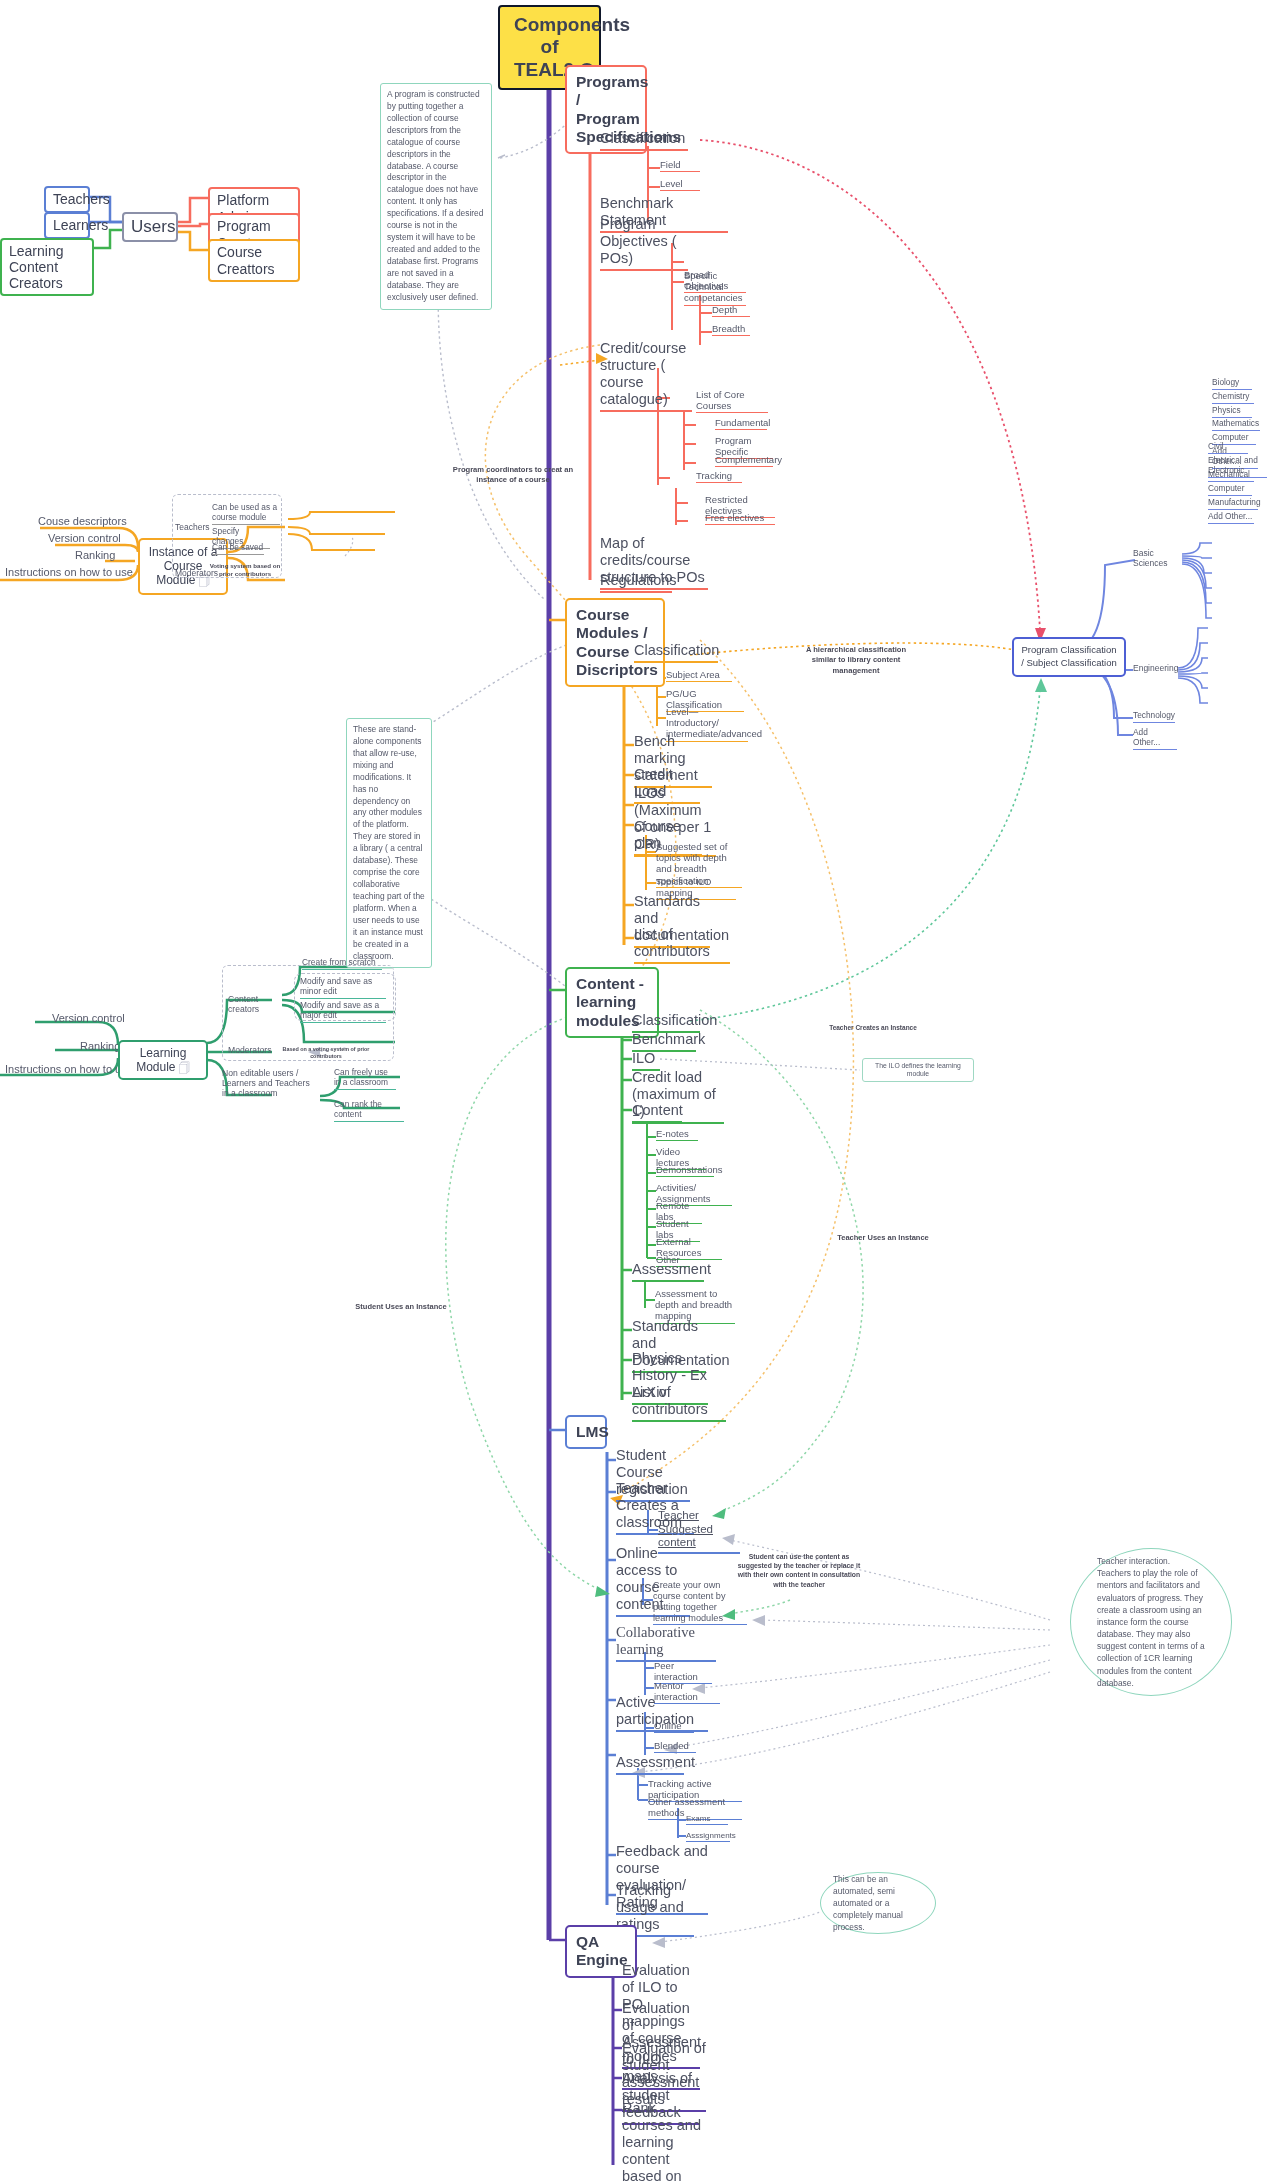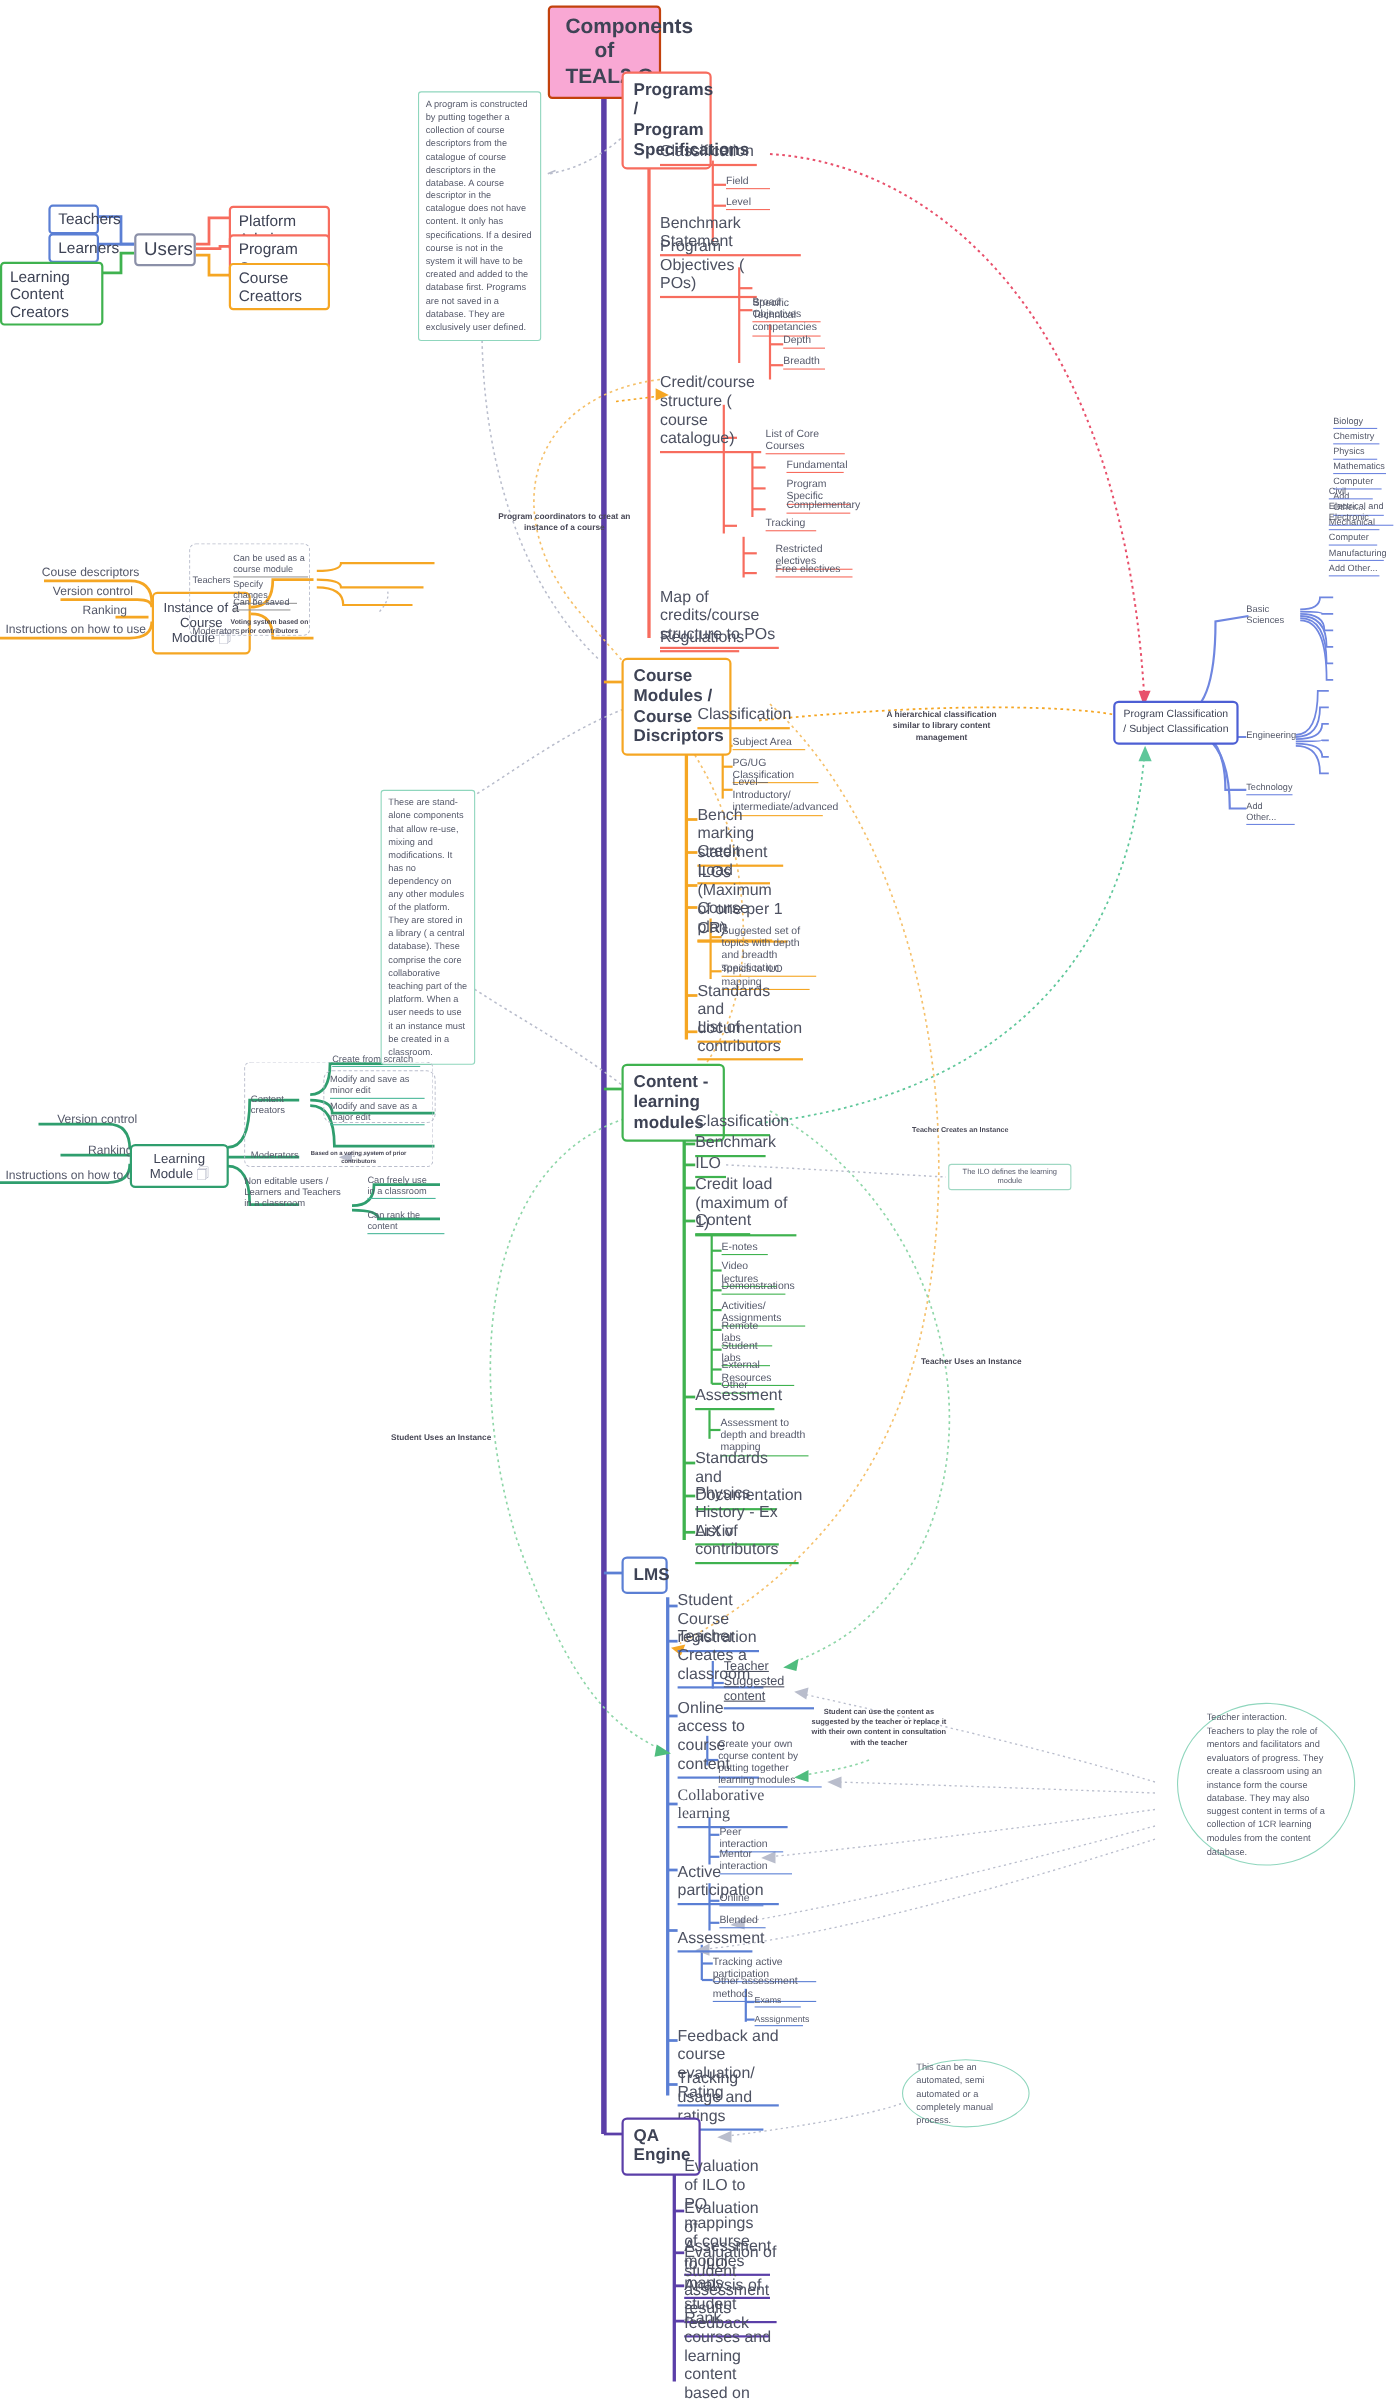--- a/index.html
+++ b/index.html
@@ -21,23 +21,23 @@
     width:1267px; height:2182px;
     pointer-events:none;
   }
   .node{
     position:absolute;
     box-sizing:border-box;
     line-height:1.18;
   }
   
   .root{
-    border:2px solid #c2410c;
+    border:2px solid #0f172a;
     border-radius:4px;
-    background:#f9a8d4;
+    background:#fde047;
     font-size:19px;
     font-weight:600;
     color:#3e4355;
     text-align:center;
     padding:7px 14px;
   }
   
   .l1{
     border:2px solid #000;
     border-radius:5px;

